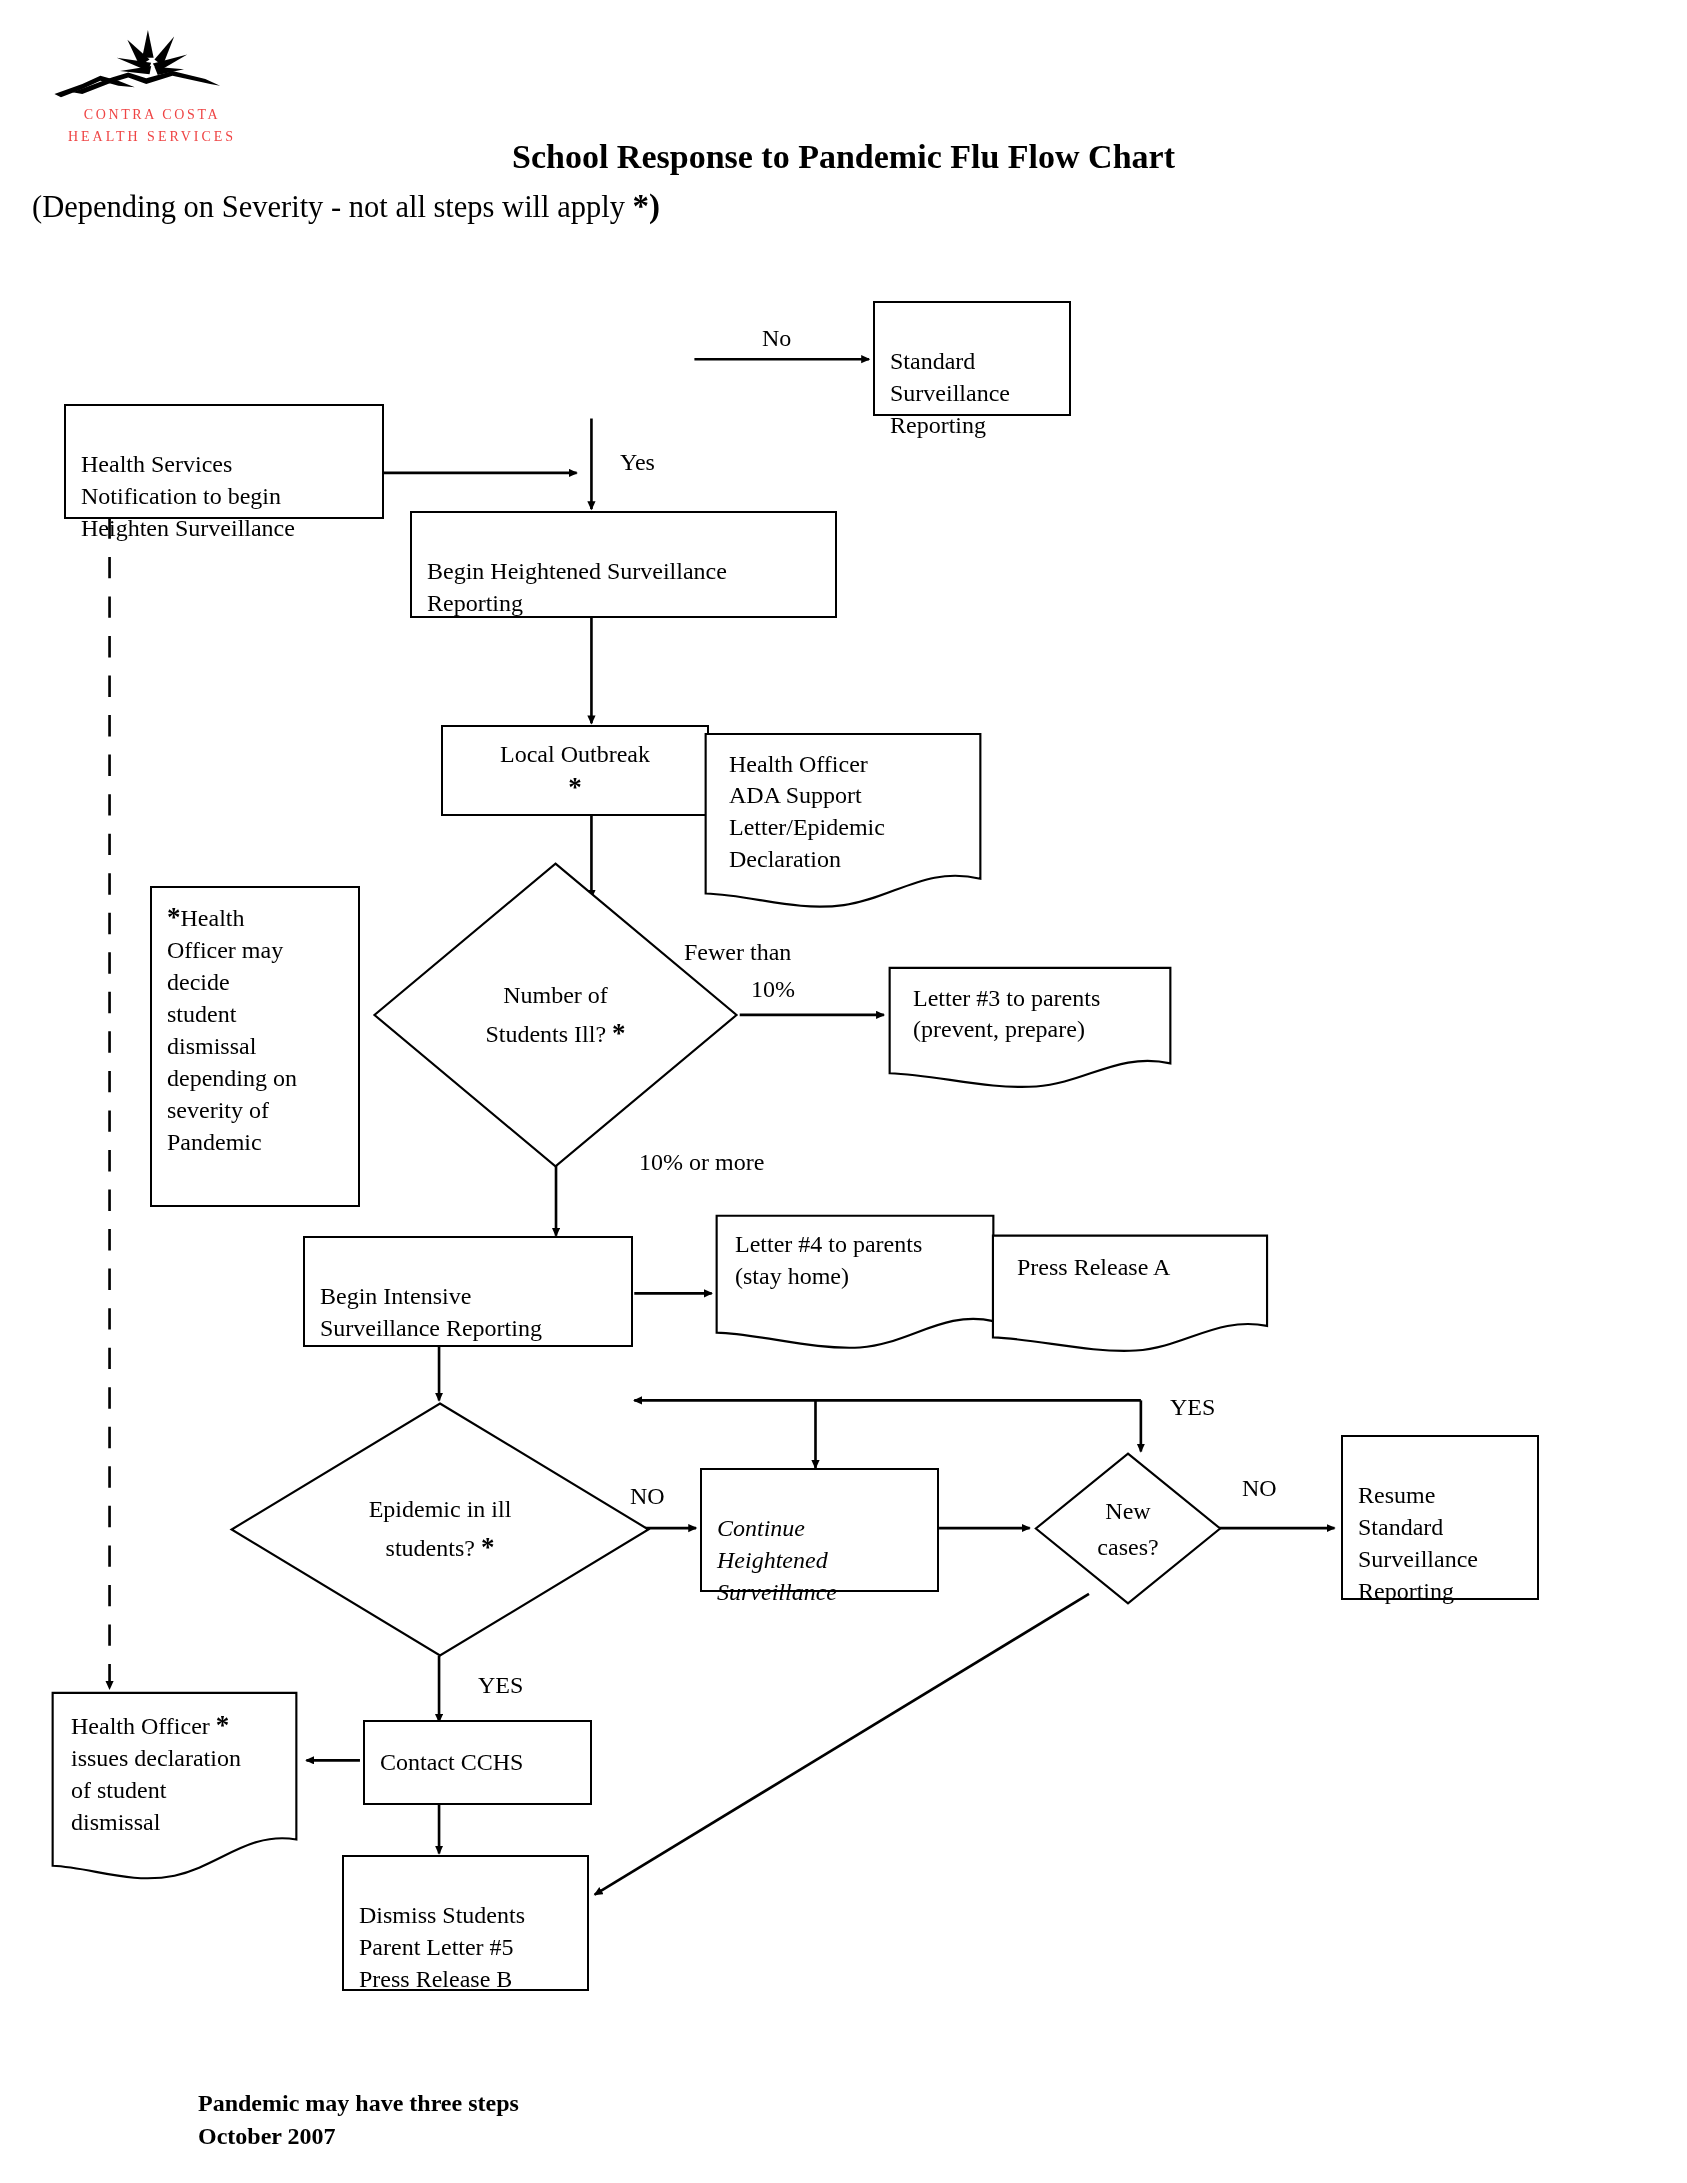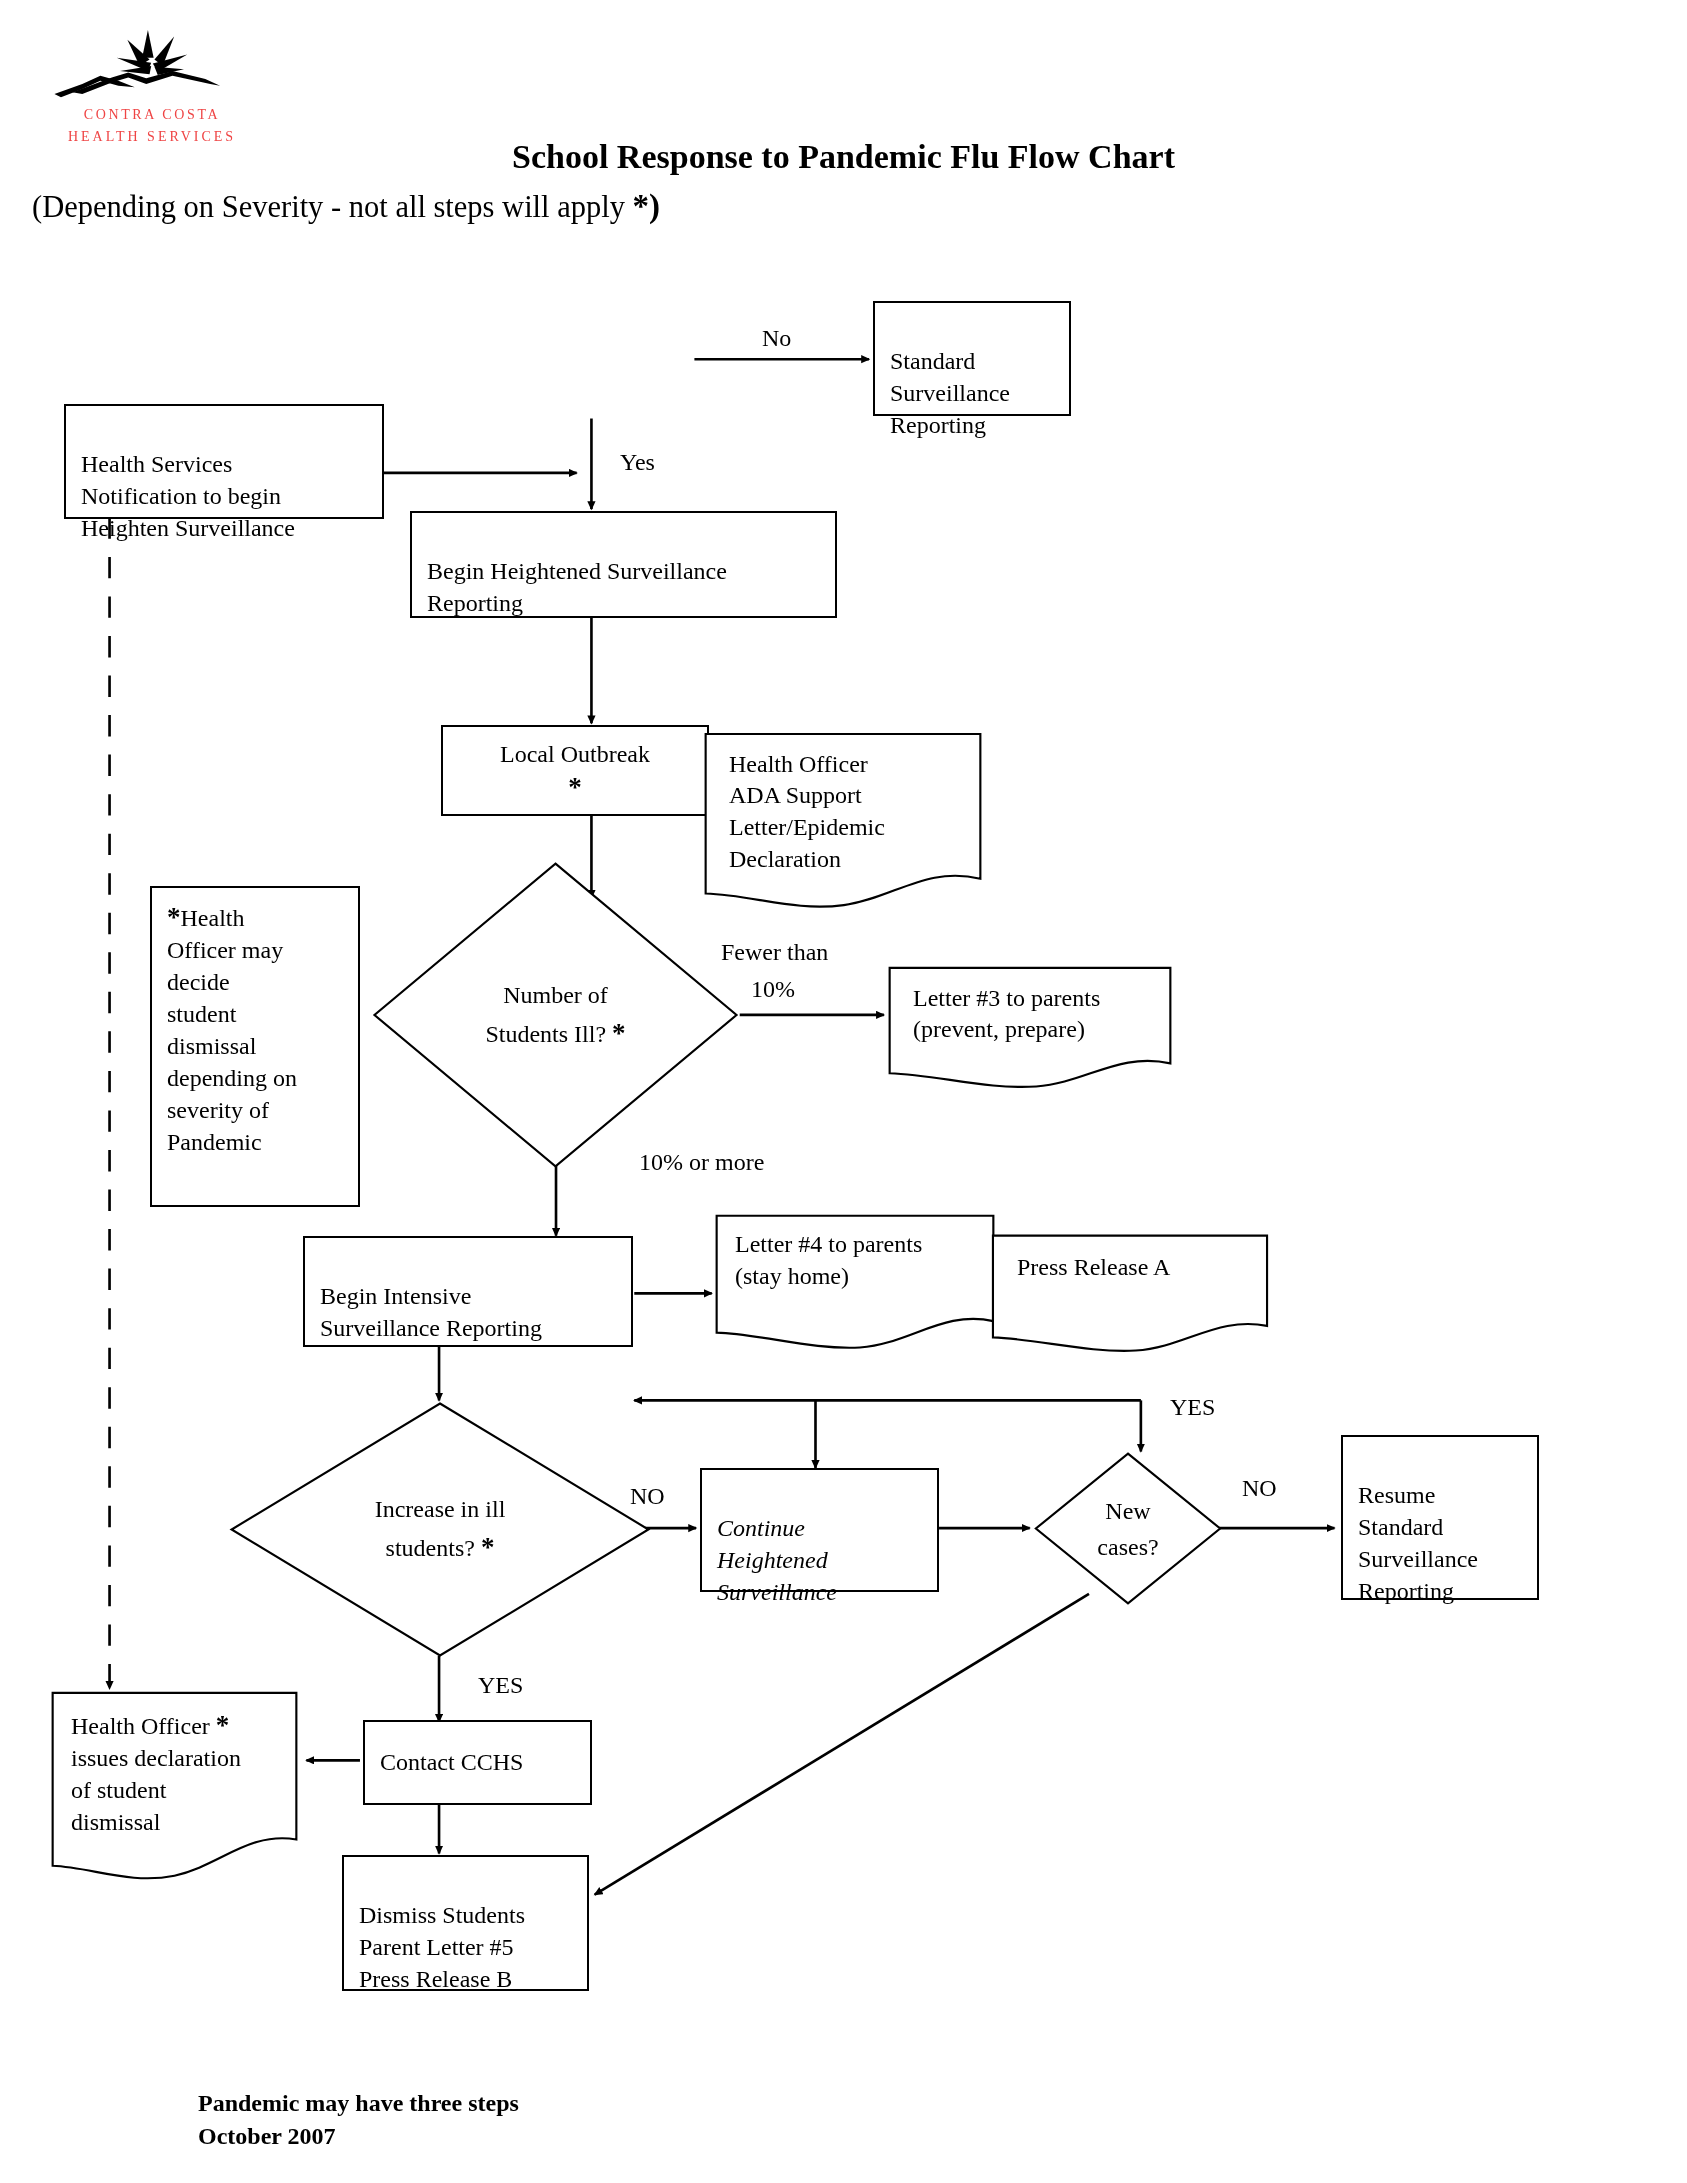--- a/index.html
+++ b/index.html
@@ -211,21 +211,21 @@
       <path d="M2,2 L336,2 L336,112 C276,100 236,138 176,142 C116,145 58,128 2,126 Z" fill="#fff" stroke="#000" stroke-width="2.6"></path>
     </svg>
     <div class="dtext" style="left:26px;top:18px;">Press Release A</div>
   </div>
 
   <div class="diamond" style="left:229px;top:1401px;width:422px;height:257px;">
     <svg width="422" height="257" viewBox="0 0 512 312">
       <polygon points="256,3 509,156 256,309 3,156" fill="#fff" stroke="#000" stroke-width="2.6"></polygon>
     </svg>
     <div class="dmtext">
-      <div style="white-space:pre-line;"><span>Increase in ill
+      <div style="white-space:pre-line;"><span>Epidemic in ill
 students? </span><span class="ast" style="font-size:27px;">*</span></div>
     </div>
   </div>
 
   <div class="node boxn" style="left:700px;top:1468px;width:239px;height:124px;white-space:pre-line;font-style:italic;">
     <span>Continue
 Heightened
 Surveillance</span>
   </div>
 
@@ -261,21 +261,21 @@
   </div>
 
   <div class="node boxn" style="left:342px;top:1855px;width:247px;height:136px;white-space:pre-line;">
     <span>Dismiss Students
 Parent Letter #5
 Press Release B</span>
   </div>
 
   <div class="elabel" style="left:762px;top:325px;">No</div>
   <div class="elabel" style="left:620px;top:449px;">Yes</div>
-  <div class="elabel" style="left:721px;top:939px;">Fewer than</div>
+  <div class="elabel" style="left:684px;top:939px;">Fewer than</div>
   <div class="elabel" style="left:751px;top:976px;">10%</div>
   <div class="elabel" style="left:639px;top:1149px;">10% or more</div>
   <div class="elabel" style="left:630px;top:1483px;">NO</div>
   <div class="elabel" style="left:478px;top:1672px;">YES</div>
   <div class="elabel" style="left:1170px;top:1394px;">YES</div>
   <div class="elabel" style="left:1242px;top:1475px;">NO</div>
 
   <div class="footer"><span>Pandemic may have three steps</span><br><span>October 2007</span></div>
 
 </div>

